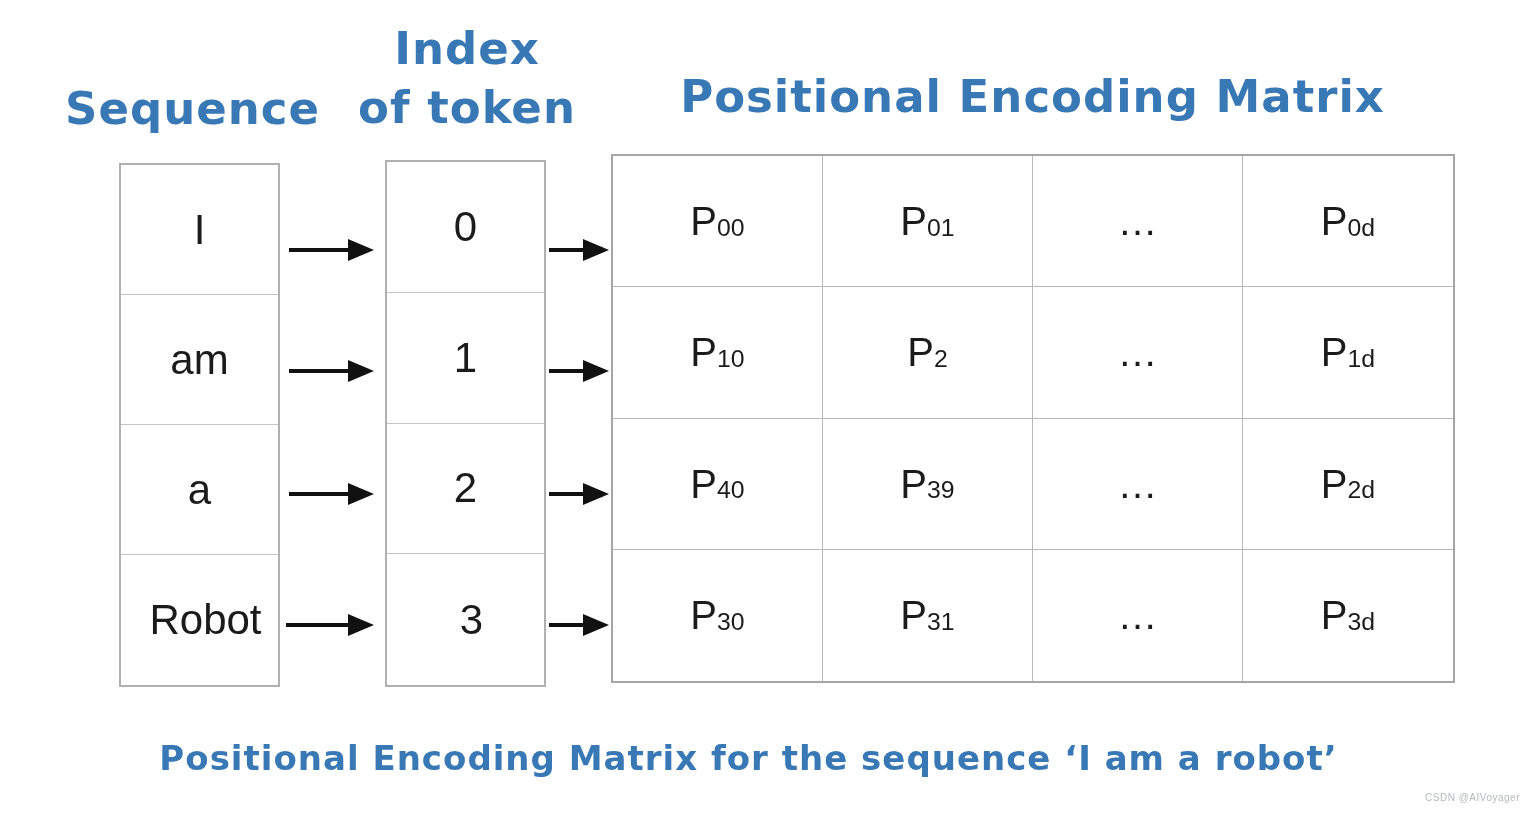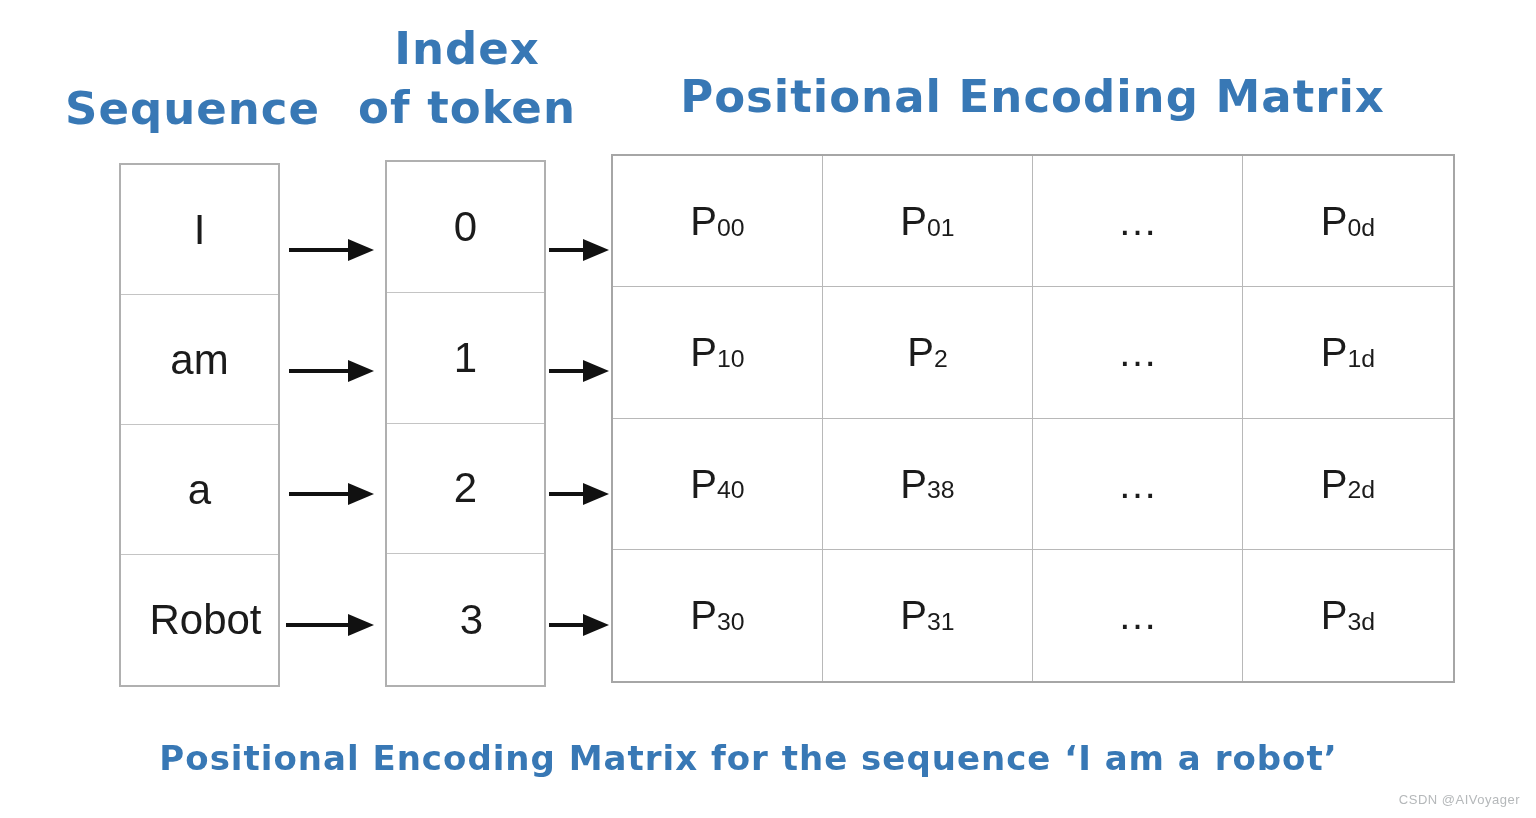--- a/index.html
+++ b/index.html
@@ -74,21 +74,21 @@
   }
 
   .arrows { position: absolute; left: 0; top: 0; pointer-events: none; }
   .arrows path { stroke: #111111; stroke-width: 4px; fill: none; }
   .arrows polygon { fill: #111111; }
 
   .watermark {
     position: absolute;
     right: 16px;
     top: 792px;
-    font-size: 13px;
+    font-size: 10px;
     color: #b5b8ba;
     font-family: "Liberation Sans", sans-serif;
     letter-spacing: 0.5px;
     margin-left: 9px;
   }
 </style>
 </head>
 <body>
 
 <div class="canvas">
@@ -164,21 +164,21 @@
         <span>P</span>
         <sub>1d</sub>
       </div>
 
     <div class="cell">
         <span>P</span>
         <sub>40</sub>
       </div>
     <div class="cell">
         <span>P</span>
-        <sub>38</sub>
+        <sub>39</sub>
       </div>
     <div class="cell">
         <span>…</span>
         <sub></sub>
       </div>
     <div class="cell">
         <span>P</span>
         <sub>2d</sub>
       </div>
 

